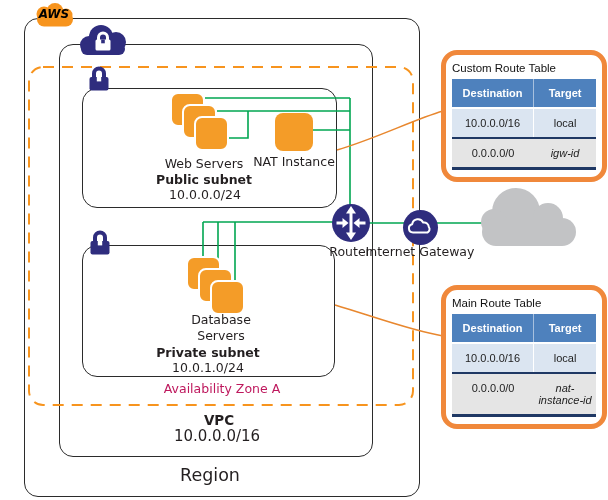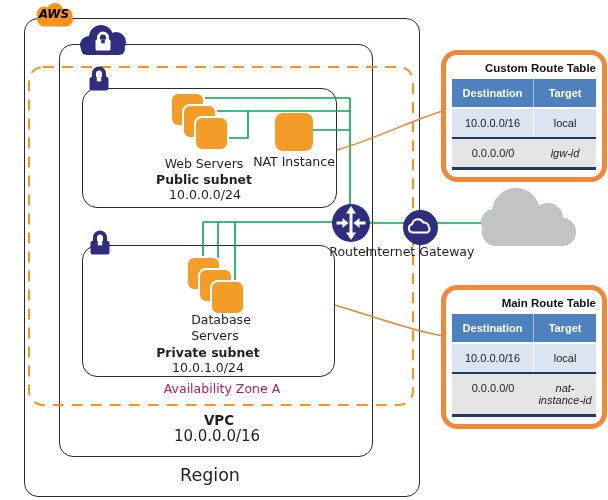--- a/index.html
+++ b/index.html
@@ -8,27 +8,27 @@
   .box{position:absolute;border:1.5px solid #2b2b2b;background:transparent;z-index:1;box-sizing:border-box;}
   #region-box{left:24px;top:18px;width:396px;height:479px;border-radius:14px;}
   #vpc-box{left:59px;top:44px;width:314px;height:413px;border-radius:14px;}
   #public-subnet-box{left:82px;top:88px;width:255px;height:120px;border-radius:15px;background:#fff;}
   #private-subnet-box{left:82px;top:245px;width:253px;height:132px;border-radius:15px;background:#fff;}
   #lines-layer{position:absolute;left:0;top:0;width:608px;height:500px;z-index:2;}
   .icon{position:absolute;z-index:3;}
   .srv{position:absolute;width:35px;height:35px;background:#F49C28;border:2px solid #fff;
        border-radius:8px;box-sizing:border-box;z-index:3;}
   .lbl{position:absolute;z-index:4;transform:translateX(-50%);white-space:nowrap;
-       font-size:12.5px;line-height:15px;text-align:left;}
+       font-size:12.5px;line-height:15px;text-align:center;}
   .b{font-weight:bold;}
   .two-line{white-space:pre-line;line-height:16px;}
   .az{color:#be185d;}
   .rt{position:absolute;width:166px;background:#fff;border:5px solid #F0883B;border-radius:16px;
       box-sizing:border-box;padding:5px 6px 7px;z-index:6;font-family:"Liberation Sans",sans-serif;}
-  .rt-title{text-align:right;font-weight:bold;font-size:11.5px;color:#111;margin:2px 0 5px;}
+  .rt-title{text-align:left;font-weight:normal;font-size:11.5px;color:#111;margin:2px 0 5px;}
   .rt-row{display:flex;}
   .rt-cell{padding:8px 0;text-align:center;font-size:11px;box-sizing:border-box;}
   .dest{width:57%;}
   .tgt{width:43%;}
   .rt-head{background:#4E81BD;color:#fff;}
   .rt-head .rt-cell{font-weight:bold;}
   .rt-head .dest{border-right:1px solid rgba(255,255,255,.5);}
   .rt-r1{background:#DBE5F1;margin-top:2px;border-bottom:2px solid #1F3864;color:#222;}
   .rt-r1 .dest{border-right:1px solid #fff;}
   .rt-r2{background:#e5e5e5;border-bottom:3px solid #1F3864;color:#222;}

